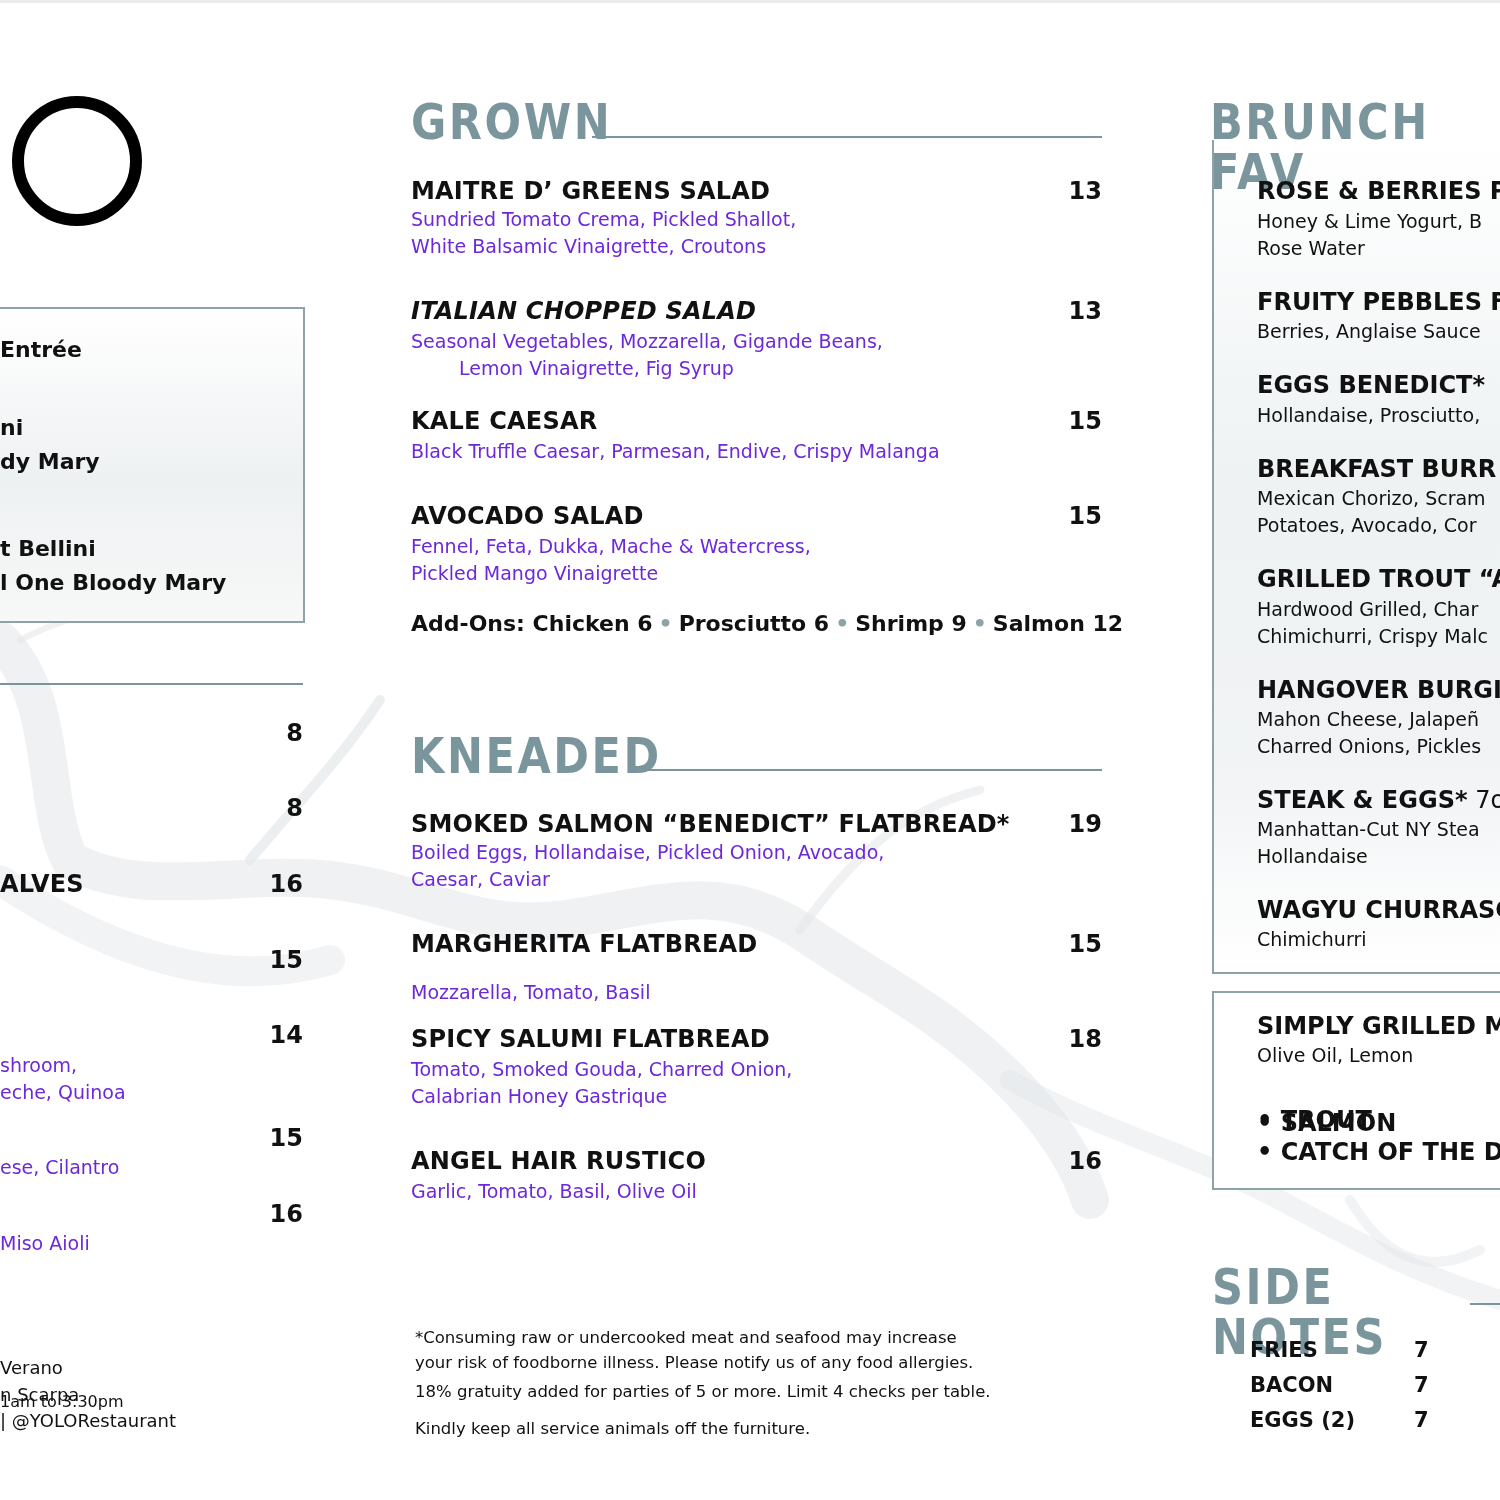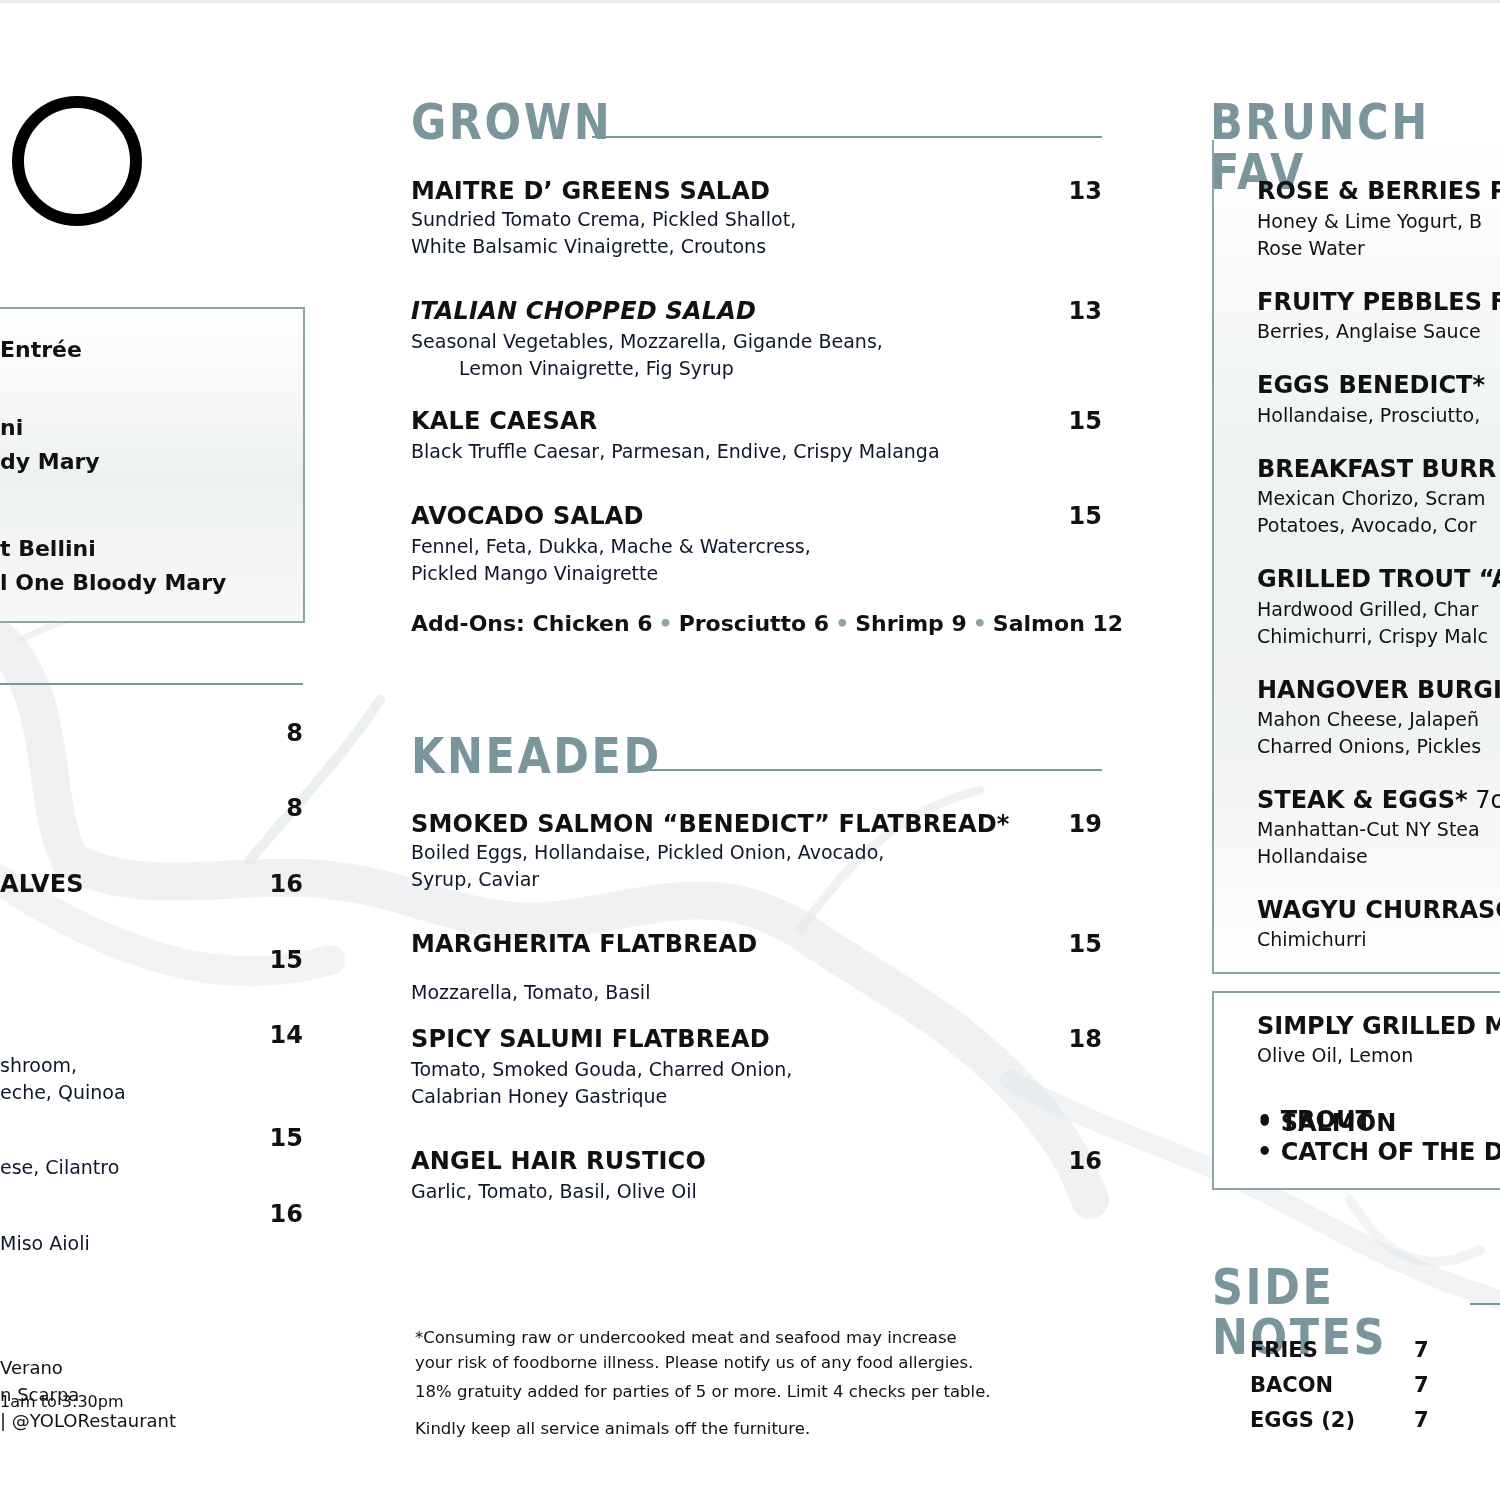--- a/index.html
+++ b/index.html
@@ -14,21 +14,21 @@
   
   .logo-ring { position:absolute; left:12px; top:96px; width:106px; height:106px; border:12px solid #000; border-radius:50%; box-sizing:content-box; }
   .heading {
     position:absolute; font-family:"DejaVu Sans", sans-serif; font-weight:700;
     color:#7a959c; letter-spacing:3px; font-size:50px; line-height:50px;
     transform:scaleX(0.86); transform-origin:left center;
   }
   .rule { position:absolute; height:2px; background:#7a959c; }
 
   .item-name { position:absolute; font-family:"DejaVu Sans", sans-serif; font-weight:700; font-size:24px; line-height:28px; letter-spacing:0.2px; white-space:nowrap; }
-  .item-desc { position:absolute; font-family:"DejaVu Sans", sans-serif; font-size:19px; line-height:27px; color:#0f172a; white-space:nowrap; }
+  .item-desc { position:absolute; font-family:"DejaVu Sans", sans-serif; font-size:19px; line-height:27px; color:#6d28d9; white-space:nowrap; }
   .price { position:absolute; font-family:"DejaVu Sans", sans-serif; font-weight:700; font-size:24px; line-height:28px; text-align:right; }
 
   
   .left-box {
     position:absolute; left:-4px; top:307px; width:307px; height:312px;
     border:2px solid #8ea3a8; border-left:none;
     background:linear-gradient(180deg,#ffffff 0%,#eef1f2 55%,#f7f8f8 100%);
   }
   .left-box-line { position:absolute; font-family:"DejaVu Sans", sans-serif; font-weight:700; font-size:22px; line-height:26px; white-space:nowrap; }
 
@@ -126,21 +126,21 @@
   <span>Add-Ons:</span>
   <span>Chicken 6</span><span class="dot">•</span><span>Prosciutto 6</span><span class="dot">•</span><span>Shrimp 9</span><span class="dot">•</span><span>Salmon 12</span>
 </div>
 
 <div class="heading" style="left:411px;top:731px;">KNEADED</div>
 <div class="rule" style="left:628px;top:769px;width:474px;"></div>
 
 <div class="item-name" style="left:411px;top:810px;">SMOKED SALMON “BENEDICT” FLATBREAD*</div>
 <div class="price" style="right:398px;top:810px;">19</div>
 <div class="item-desc" style="left:411px;top:839px;">Boiled Eggs, Hollandaise, Pickled Onion, Avocado,</div>
-<div class="item-desc" style="left:411px;top:866px;">Syrup, Caviar</div>
+<div class="item-desc" style="left:411px;top:866px;">Caesar, Caviar</div>
 
 <div class="item-name" style="left:411px;top:930px;">MARGHERITA FLATBREAD</div>
 <div class="price" style="right:398px;top:930px;">15</div>
 <div class="item-desc" style="left:411px;top:961px;margin-top:18px;">Mozzarella, Tomato, Basil</div>
 
 <div class="item-name" style="left:411px;top:1025px;">SPICY SALUMI FLATBREAD</div>
 <div class="price" style="right:398px;top:1025px;">18</div>
 <div class="item-desc" style="left:411px;top:1056px;">Tomato, Smoked Gouda, Charred Onion,</div>
 <div class="item-desc" style="left:411px;top:1083px;">Calabrian Honey Gastrique</div>
 

